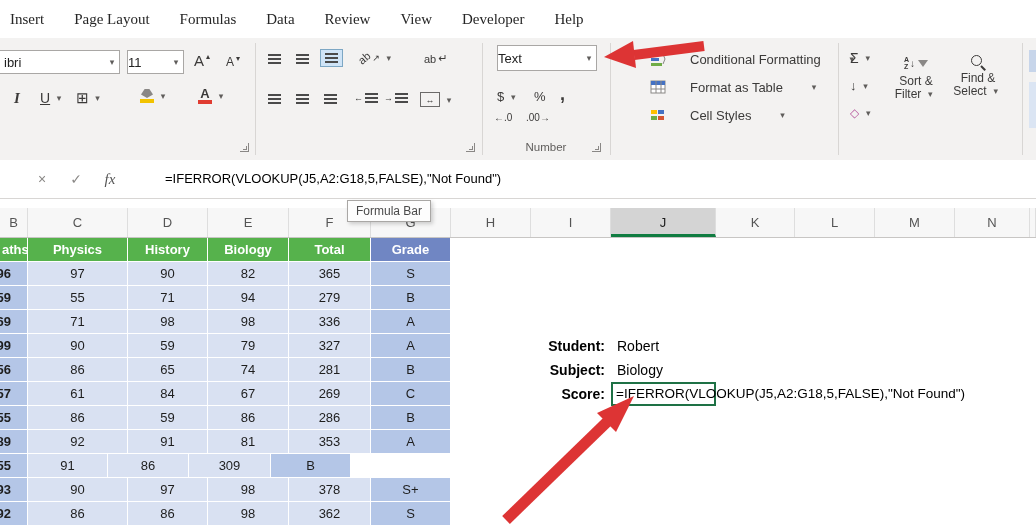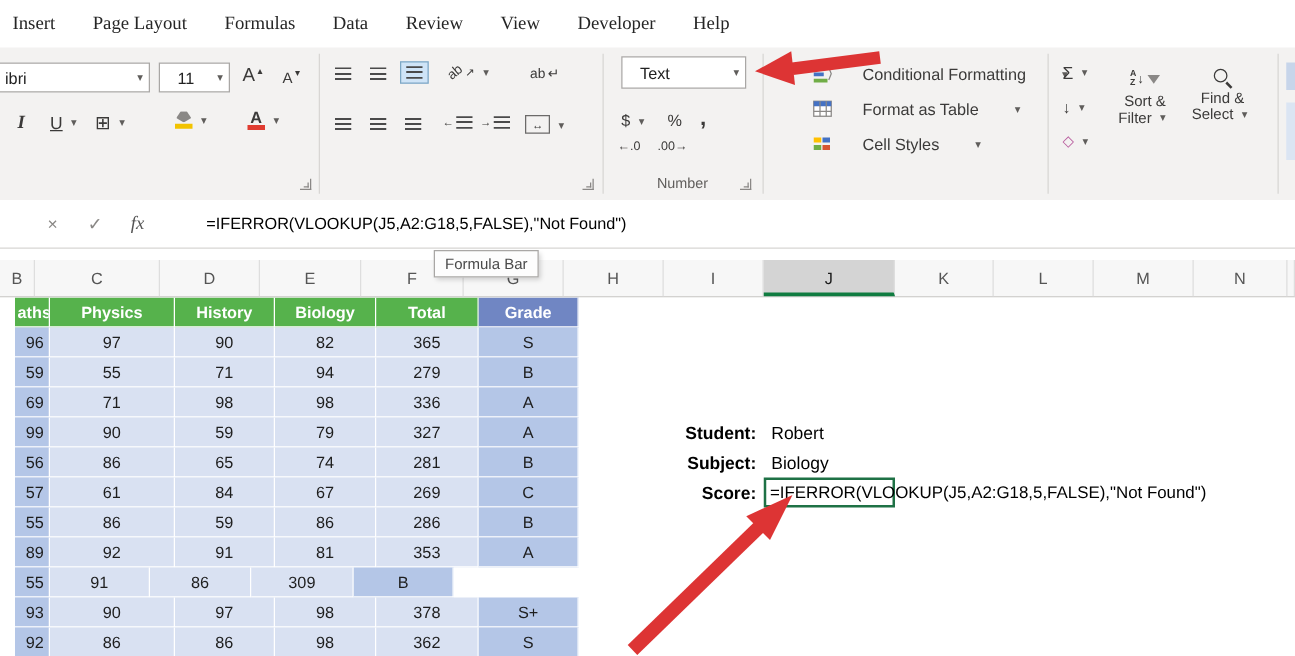--- a/index.html
+++ b/index.html
@@ -22,21 +22,21 @@
   .ribbon { position:absolute; left:0; top:38px; width:1036px; height:122px;
             background:#f3f2f1; border-bottom:1px solid #d8d6d4; }
   .vsep { position:absolute; top:5px; height:112px; width:1px; background:#d8d6d4; }
   .group-label { position:absolute; top:103px; font-size:11.5px; color:#605e5c; text-align:center; }
   .launcher { position:absolute; top:105px; width:8px; height:8px;
               border-right:1px solid #8a8886; border-bottom:1px solid #8a8886; }
   .launcher::after { content:""; position:absolute; right:1px; bottom:1px; width:3px; height:3px;
               border-right:1px solid #8a8886; border-bottom:1px solid #8a8886; }
   .combo { position:absolute; background:#fff; border:1px solid #a9a7a5; display:flex;
            align-items:center; font-size:13px; color:#222; box-sizing:border-box; }
-  .combo .val { flex:1; padding-left:14px; white-space:nowrap; overflow:hidden; }
+  .combo .val { flex:1; padding-left:0; white-space:nowrap; overflow:hidden; }
   .dd { color:#5f5d5b; font-size:9px; width:14px; text-align:center; flex:none; }
   .icon-btn { position:absolute; display:flex; align-items:center; gap:2px; color:#3b3a39; }
   .ribbon-text-btn { position:absolute; display:flex; align-items:center; gap:24px;
                      font-size:13px; color:#3b3a39; white-space:nowrap; height:18px; }
   .lines-icon { display:inline-block; width:13px; height:10px;
                 background:repeating-linear-gradient(to bottom,#4a4a4a 0 1.6px,transparent 1.6px 4.2px); }
   .lines-box { position:absolute; border:1px solid #7da7c4; background:#cfe4f7; padding:3px 4px; line-height:0; }
   .fc-icon { display:inline-flex; flex-direction:column; align-items:center; }
   .fc-a { font-size:13px; font-weight:bold; line-height:12px; }
   .fc-bar { width:14px; height:4px; background:#e03c31; }
@@ -75,25 +75,25 @@
 
   
   .colheaders { position:absolute; left:0; top:208px; width:1036px; height:30px;
                 background:#f7f7f7; border-bottom:1px solid #c8c6c4; box-sizing:border-box; }
   .col-h { position:absolute; top:0; height:29px; line-height:29px; text-align:center;
            font-size:13px; color:#555; border-right:1px solid #dedede; box-sizing:border-box; }
   .col-h.sel { background:#d4d4d4; border-bottom:3px solid var(--accent-green); color:#1b1b1b; }
 
   
   .grid { position:absolute; left:0; top:238px; width:1036px; height:287px; background:#fff; overflow:hidden; }
-  #table { position:absolute; left:0; top:0;margin-left:12px; }
+  #table { position:absolute; left:0; top:0; }
   .trow { display:flex; height:24px; }
   .tc { box-sizing:border-box; border-right:1px solid #fff; border-bottom:1px solid #fff;
         font-size:13px; color:#1e1e1e; display:flex; align-items:center; justify-content:center; overflow:hidden; }
-  .c0 { width:28px; justify-content:flex-end; padding-right:4px; background:var(--cell-medium); }
+  .c0 { width:28px; justify-content:flex-end; padding-right:16px; background:var(--cell-medium);font-weight:bold; }
   .c1 { width:100px; background:var(--cell-light); }
   .c2 { width:80px;  background:var(--cell-light); }
   .c3 { width:81px;  background:var(--cell-light); }
   .c4 { width:82px;  background:var(--cell-light); }
   .c5 { width:80px;  background:var(--cell-medium); }
   .th { color:#fff; font-weight:bold; }
   .th.c0,.th.c1,.th.c2,.th.c3,.th.c4 { background:var(--header-green); }
   .th.c0 { justify-content:flex-start; padding-left:2px; padding-right:0; }
   .th.c5 { background:var(--grade-blue); }
 

